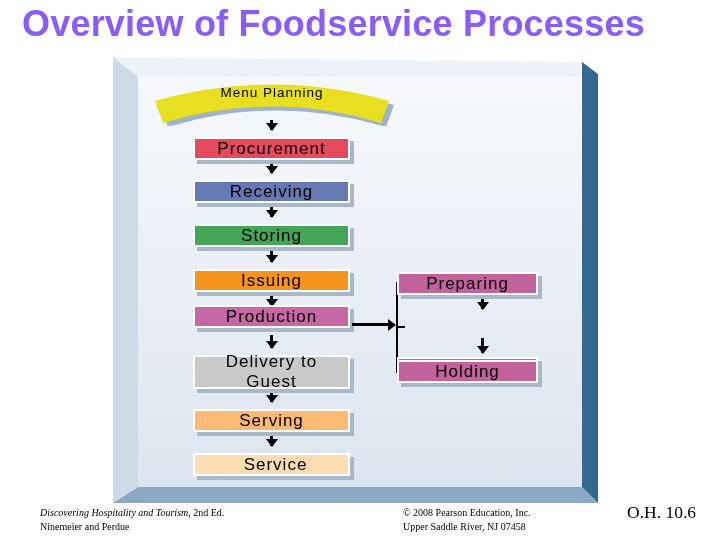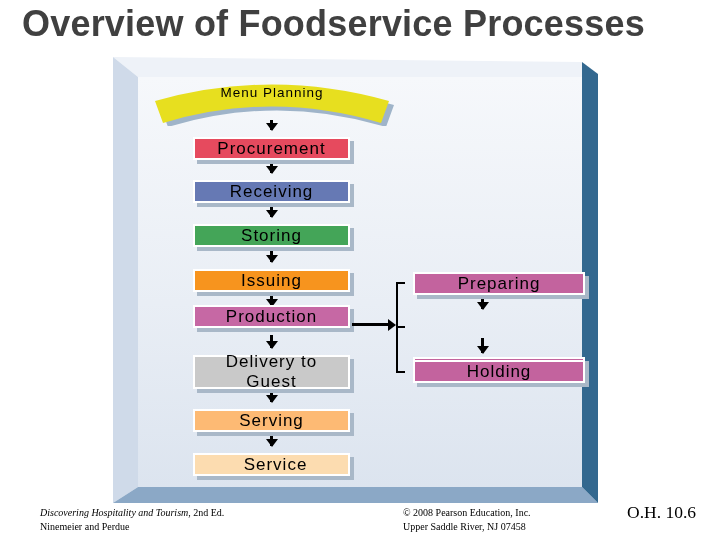--- a/index.html
+++ b/index.html
@@ -2,21 +2,21 @@
 <html><head>
 <meta charset="utf-8">
 <style>
   html,body{margin:0;padding:0;}
   body{width:720px;height:540px;background:#ffffff;overflow:hidden;position:relative;
        font-family:"Liberation Sans",sans-serif;}
   .slide{position:absolute;inset:0;width:720px;height:540px;background:#fff;}
 
   
   .title{position:absolute;left:22px;top:2px;width:690px;font-size:36px;font-weight:bold;
-         color:#404040;letter-spacing:0.2px;line-height:44px;white-space:nowrap;}
+         color:#8b5cf6;letter-spacing:0.2px;line-height:44px;white-space:nowrap;}
 
   
   .panel{position:absolute;left:113px;top:57px;width:485px;height:448px;}
   .panel .layer{position:absolute;inset:0;}
   .bevel-top{background:#eef2f8;clip-path:polygon(0 0,469px 5px,469px 20px,25px 20px);}
   .bevel-left{background:#cfdae9;clip-path:polygon(0 0,25px 20px,25px 430px,0 446px);}
   .bevel-bottom{background:#8ba8c6;clip-path:polygon(25px 430px,469px 430px,485px 446px,0 446px);}
   .side-right{background:#33688f;clip-path:polygon(469px 5px,485px 17px,485px 446px,469px 430px);}
   .face{position:absolute;left:25px;top:20px;width:444px;height:410px;
         background:linear-gradient(to bottom,#f6f8fb 0%,#e9eef5 55%,#dce4ef 100%);}
@@ -25,21 +25,21 @@
   .banner{position:absolute;left:37px;top:19px;width:244px;height:50px;}
   .banner svg{position:absolute;left:0;top:0;}
   .banner .banner-label{position:absolute;left:0;top:9px;width:100%;text-align:center;
         font-size:13.5px;letter-spacing:1px;color:#000;}
 
   
   .flow-box{position:absolute;box-sizing:border-box;display:flex;align-items:center;justify-content:center;
         border:2px solid #ffffff;box-shadow:4px 4px 0 #a9b8c8;font-size:17px;letter-spacing:1px;
         color:#000;text-align:center;line-height:1.15;}
   .col-main{left:80px;width:157px;height:23px;}
-  .col-branch{left:300px;width:172px;height:23px;justify-content:center;}
+  .col-branch{left:284px;width:141px;height:23px;justify-content:center;}
   .s1{top:80px;} .s2{top:123px;} .s3{top:167px;} .s4{top:212px;} .s5{top:248px;}
   .s6{top:298px;height:34px;} .s7{top:352px;} .s8{top:396px;padding-left:8px;}
   .b1{top:215px;} .b2{top:259px;margin-top:41px;} .b3{top:303px;}
   .wrap-narrow{display:inline-block;max-width:92px;}
 
   
   .varrow{position:absolute;width:3px;background:#000;left:157px;}
   .varrow::after{content:"";position:absolute;bottom:-1px;left:50%;transform:translateX(-50%);
         width:0;height:0;border-left:6px solid transparent;border-right:6px solid transparent;
         border-top:8px solid #000;}

